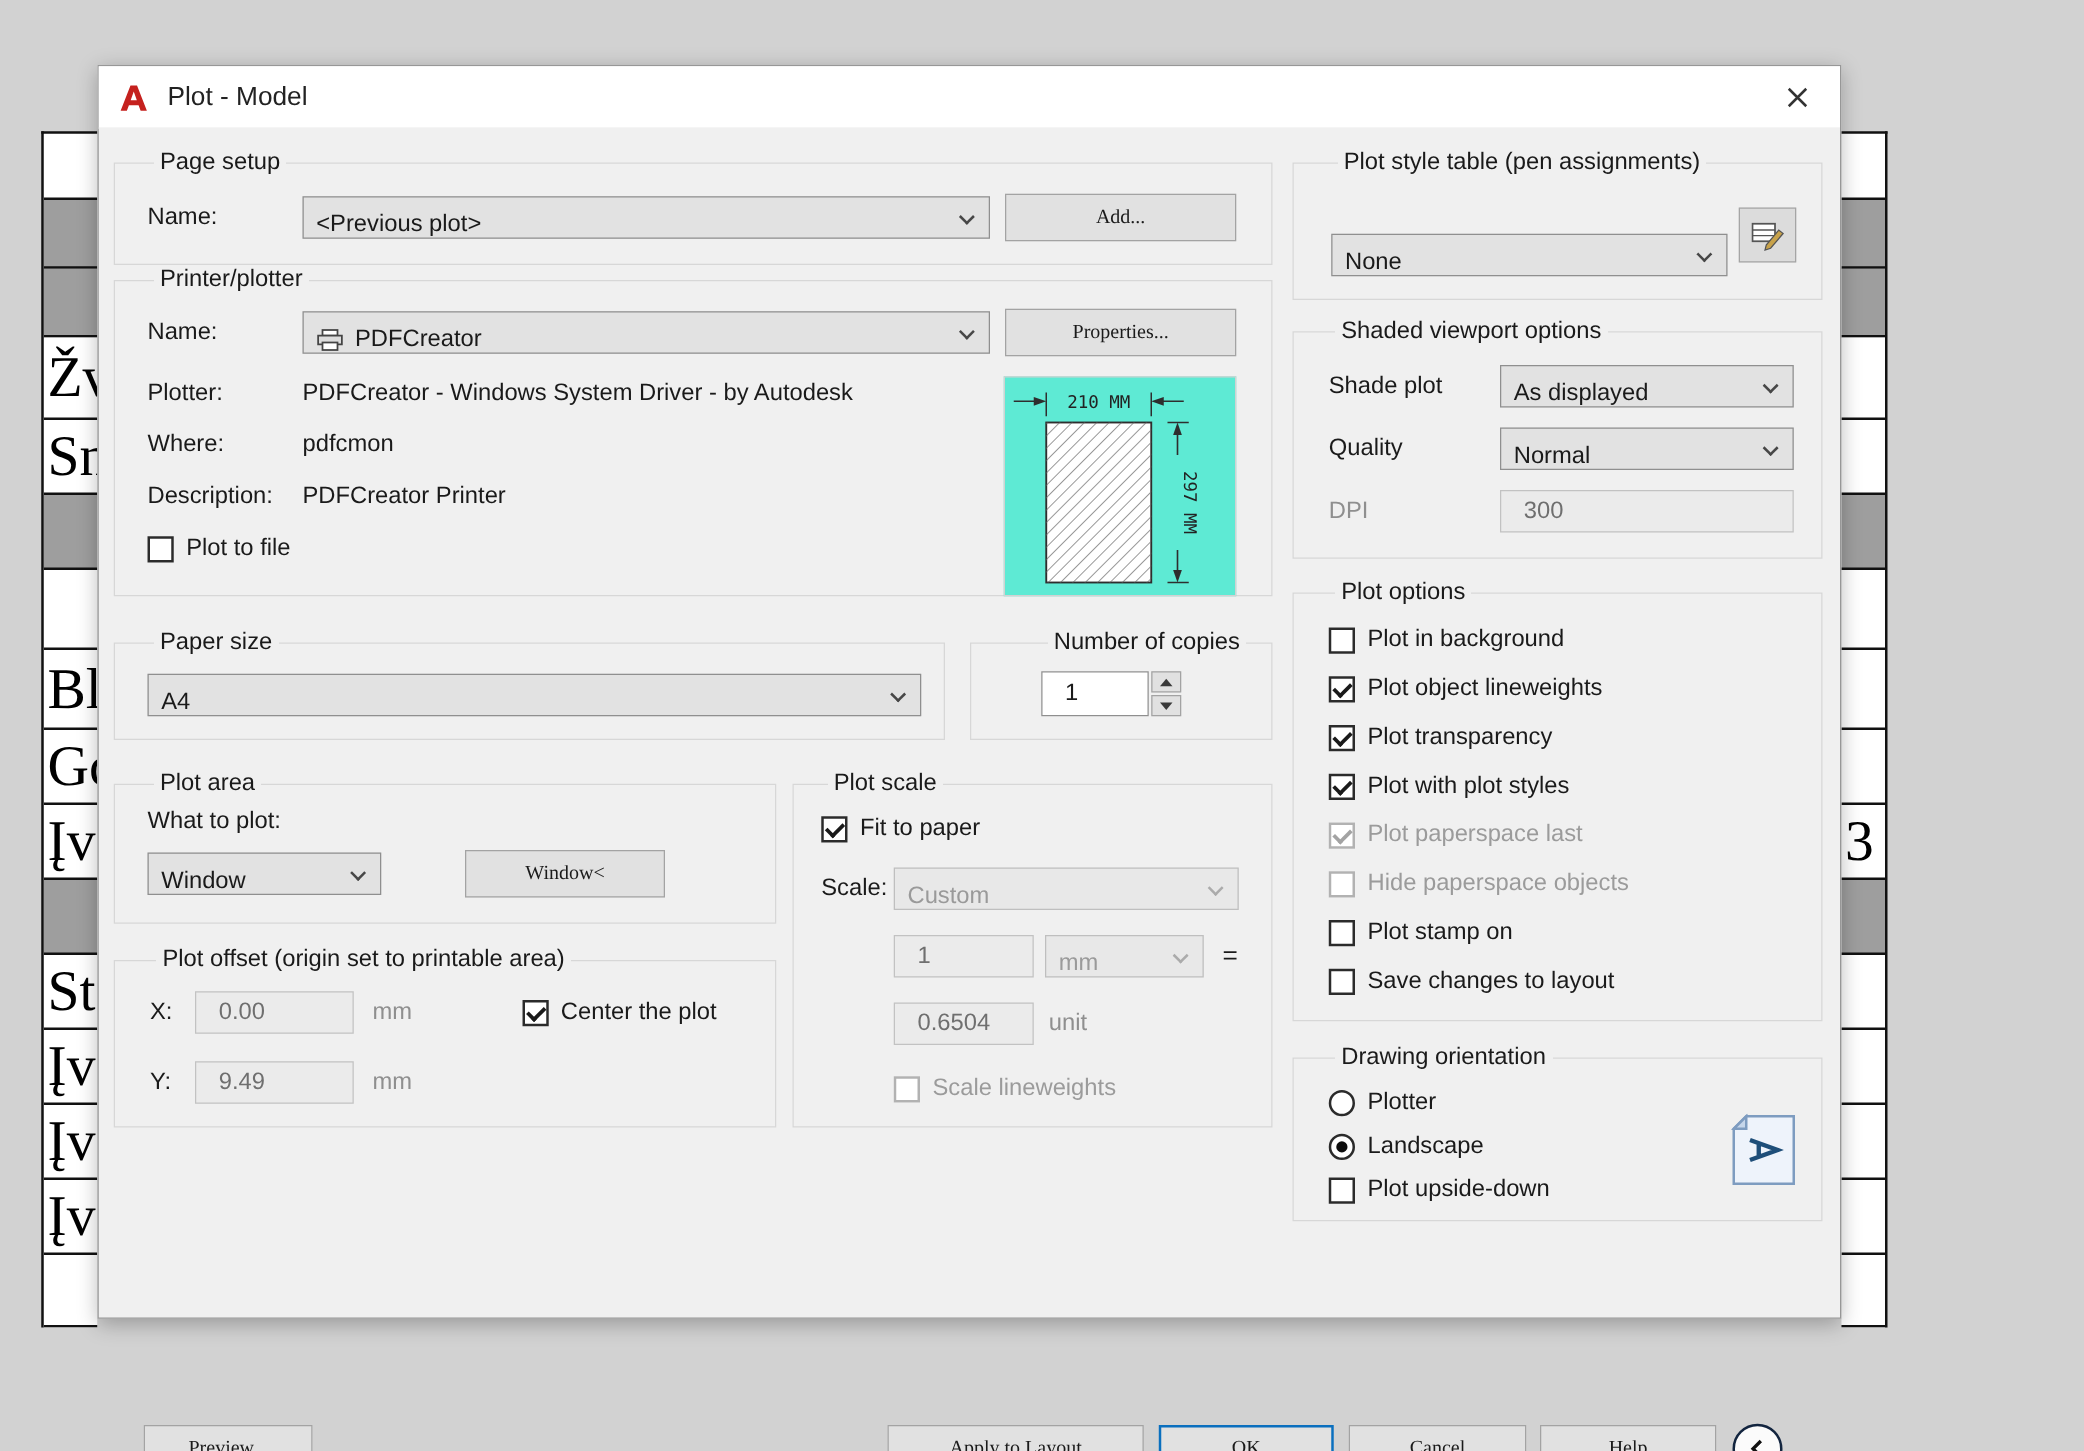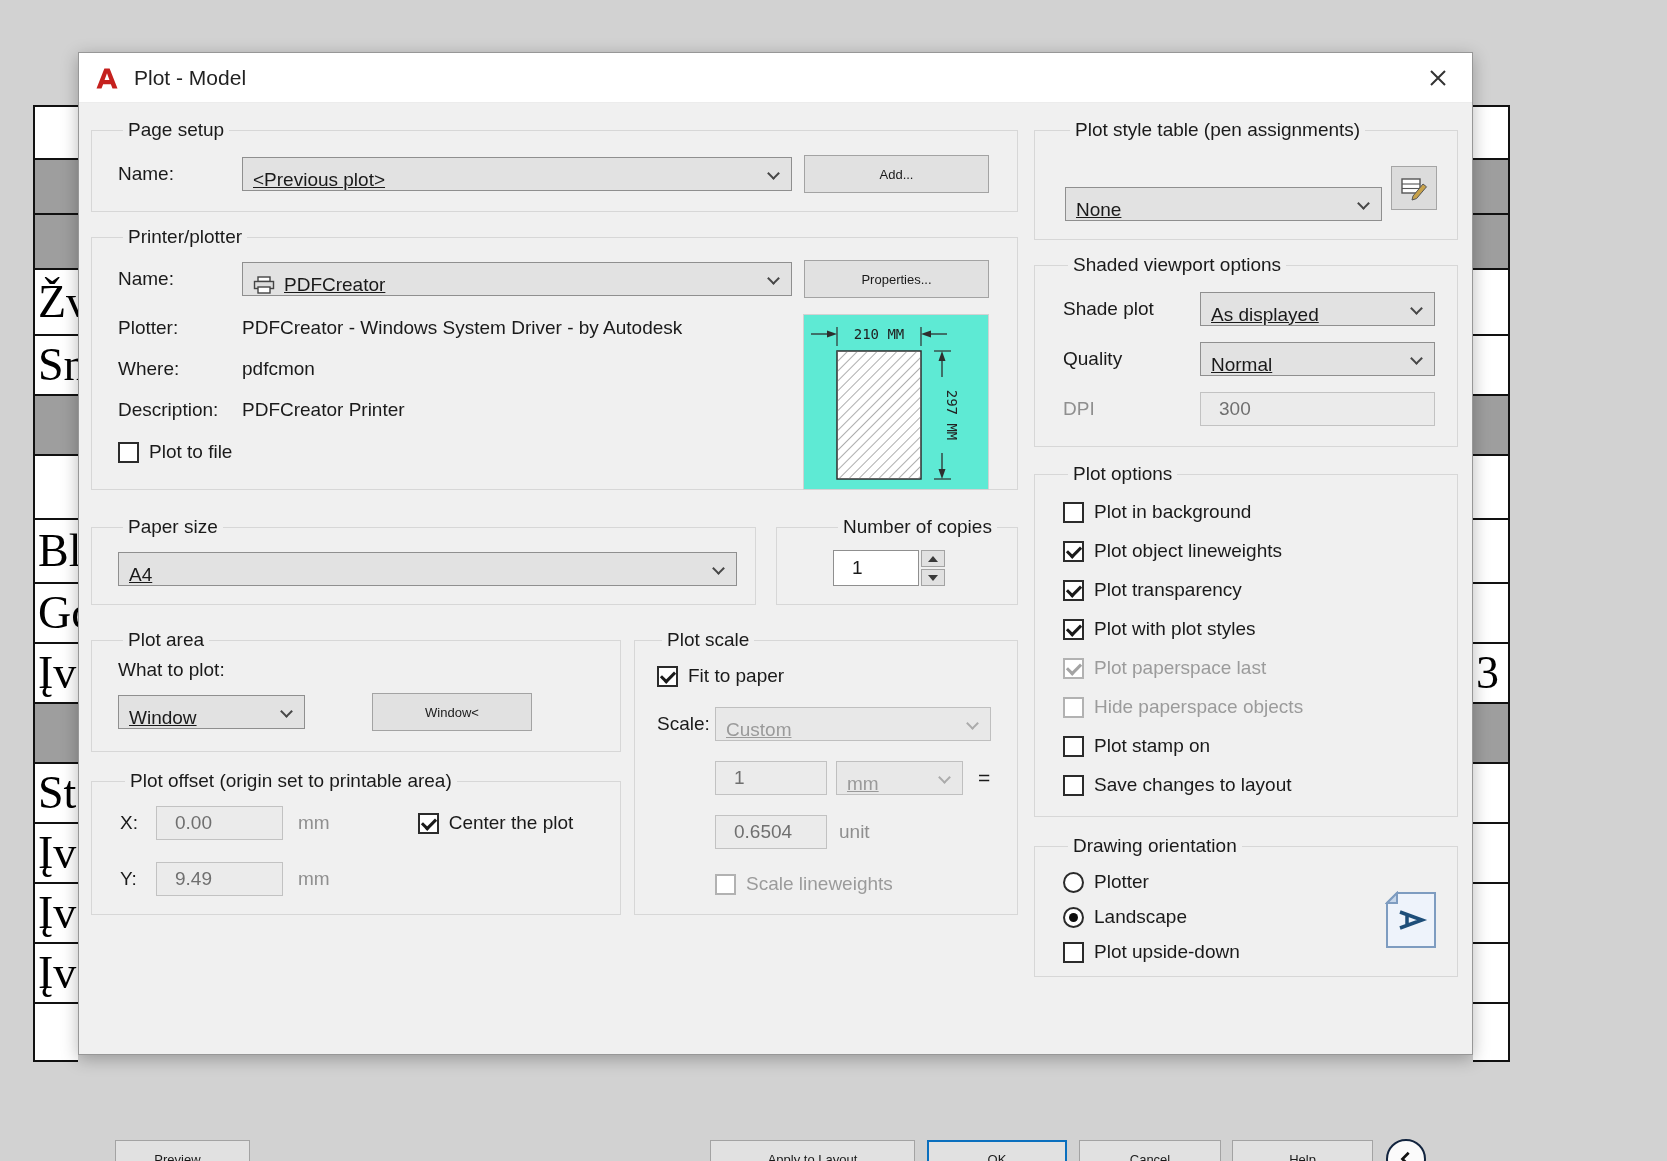--- a/index.html
+++ b/index.html
@@ -46,31 +46,31 @@
   fieldset.fs { border:1px solid #d7d7d7; }
   fieldset.fs legend { padding:0 5px; margin-left:5px; color:#1a1a1a; }
 
   .lbl {}
   .gray-text { color:#8f8f8f; }
 
   
   .select {
     height:34px; background:#e2e2e2; border:1px solid #8f8f8f;
     display:flex; align-items:center; padding:12px 30px 0 10px; position:relative; cursor:pointer;
-    white-space:nowrap; overflow:hidden;text-decoration:underline;
+    white-space:nowrap; overflow:hidden;
   }
   .chev { position:absolute; right:13px; top:11px; width:9px; height:9px;
     border-right:2px solid #474747; border-bottom:2px solid #474747; transform:rotate(45deg); }
   .select.disabled { background:#e8e8e8; border-color:#bfbfbf; color:#9a9a9a; }
   .select.disabled .chev { border-color:#ababab; }
 
   .btn {
     height:38px; background:#e1e1e1; border:1px solid #a3a3a3;
     display:inline-flex; align-items:center; justify-content:center;
-    font-family:Liberation Sans, sans-serif; font-size:13px; color:#1a1a1a; cursor:pointer;
+    font-family:Liberation Serif, serif; font-size:16px; color:#1a1a1a; cursor:pointer;
   }
   .btn-ok { border:2px solid #0a6fbe; }
 
   .input {
     height:34px; background:#fff; border:1px solid #8f8f8f;
     display:flex; align-items:center; padding:0 18px;
   }
   .input.disabled { background:#ebebeb; border-color:#c2c2c2; color:#6f6f6f; }
 
   .chk-item, .rad-item { display:flex; align-items:center; cursor:pointer; }
@@ -88,21 +88,21 @@
   .rad-item.selected .rd::after { content:""; position:absolute; left:4px; top:4px; width:9px; height:9px; border-radius:50%; background:#0d0d0d; }
 
   
   .fs-pagesetup { margin-top:16px; padding:14px 28px 18px 26px; }
   .frow { display:flex; align-items:center; }
   .ps-row .lbl { width:124px; }
   .ps-row .select { width:550px; }
   .ps-row .btn { width:185px; margin-left:12px; }
 
   
-  .fs-printer { margin-top:14px; padding:12px 28px 16px 26px; position:relative; height:264px; }
+  .fs-printer { margin-top:1px; padding:12px 28px 16px 26px; position:relative; height:264px; }
   .pr-row .lbl { width:124px; }
   .pr-row .select { width:550px; }
   .pr-row .btn { width:185px; margin-left:12px; }
   .pic { margin-right:9px; display:flex; }
   .pr-info { display:flex; margin-top:19px; width:680px; }
   .pr-info .lbl { width:124px; flex:0 0 auto; }
   .pr-check { margin-top:20px; }
   .preview { position:absolute; right:28px; top:66px; width:186px; height:176px; background:#5eead4; border:1px solid #d2d2d2; }
 
   

